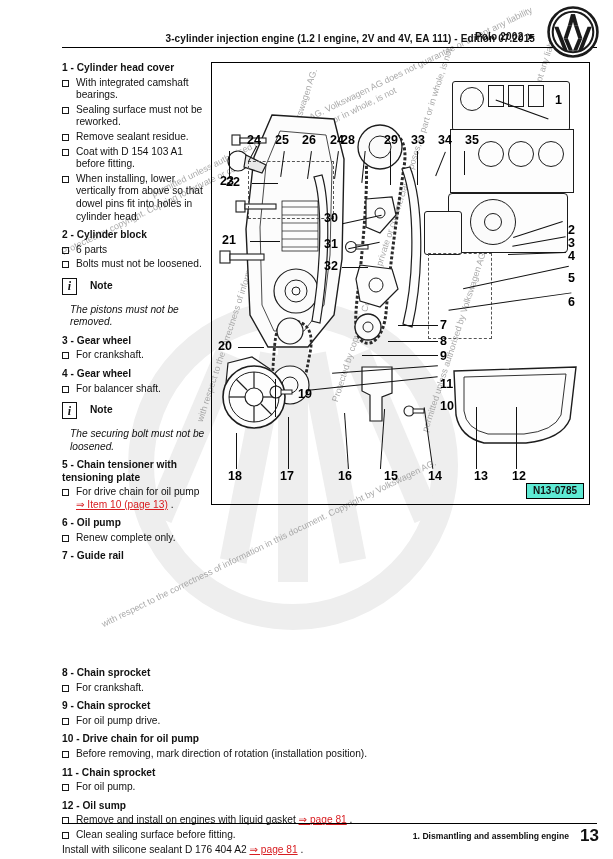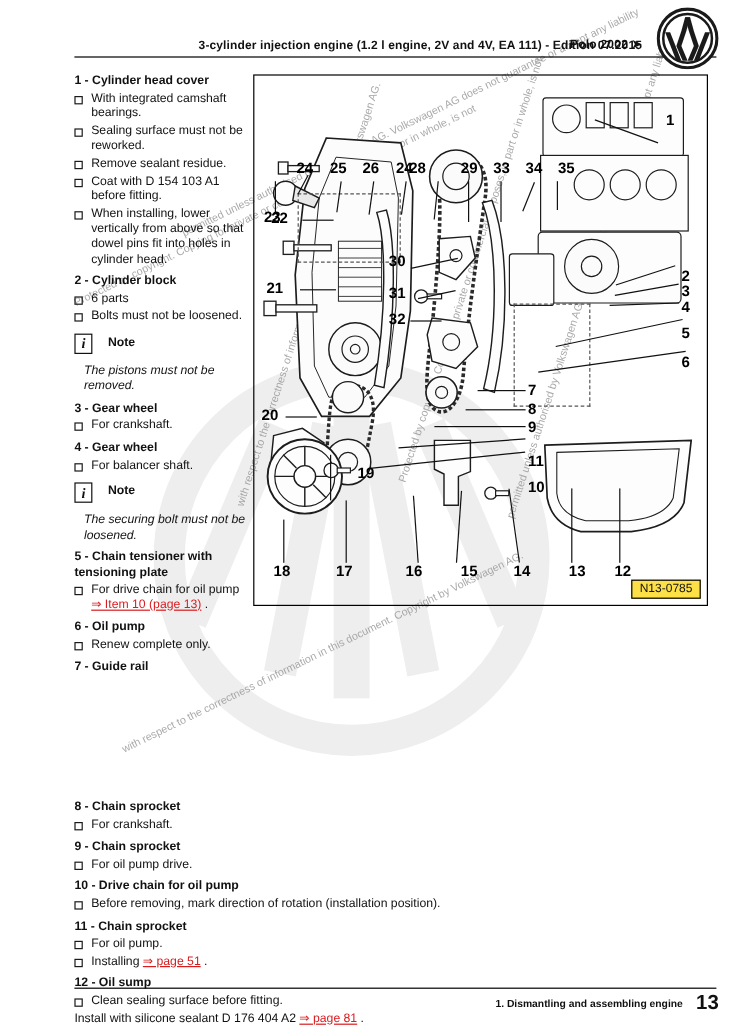--- a/index.html
+++ b/index.html
@@ -210,22 +210,22 @@
     position: absolute;
     background: #111;
   }
   .figcode {
     position: absolute;
     right: 5px;
     bottom: 5px;
     border: 1.2px solid #000;
     padding: 1px 6px 2px 6px;
     font-size: 10px;
-    font-weight: 400;
-    background: #fde047;
+    font-weight: 700;
+    background: #5eead4;
   }
 
   
   .art { position: absolute; }
   .art-blk {
     position: absolute;
     border: 1.2px solid #1d1d1d;
     background: #fdfdfd;
   }
   .art-thin { border-width: 1px; }
@@ -613,28 +613,28 @@
   <div class="bullet-row">
     <div class="bullet-box"></div>
     <div class="bullet-text">Before removing, mark direction of rotation (installation position).</div>
   </div>
 
   <div class="item-head">11 - Chain sprocket</div>
   <div class="bullet-row">
     <div class="bullet-box"></div>
     <div class="bullet-text">For oil pump.</div>
   </div>
+
+  <div class="item-head">12 - Oil sump</div>
   <div class="bullet-row">
     <div class="bullet-box"></div>
     <div class="bullet-text">
-      <span>Installing </span><a class="link" href="#">⇒ page 51</a><span> .</span>
+      <span>Remove and install on engines with liquid gasket </span><a class="link" href="#">⇒ page 81</a><span> .</span>
     </div>
   </div>
-
-  <div class="item-head">12 - Oil sump</div>
   <div class="bullet-row">
     <div class="bullet-box"></div>
     <div class="bullet-text">Clean sealing surface before fitting.</div>
   </div>
   <div class="bullet-row">
 
     <div class="bullet-text">
       <span>Install with silicone sealant D 176 404 A2 </span><a class="link" href="#">⇒ page 81</a><span> .</span>
     </div>
   </div>

